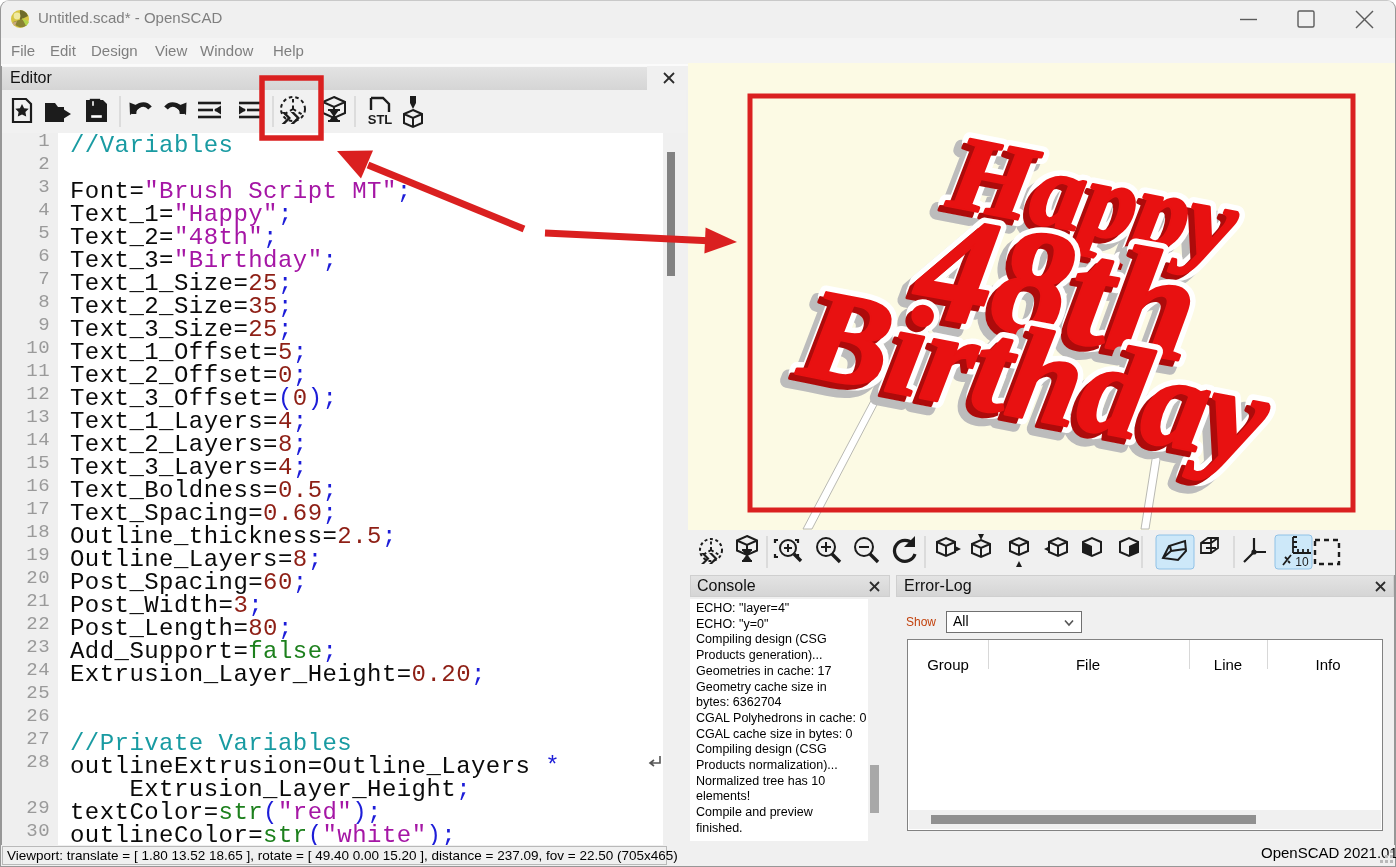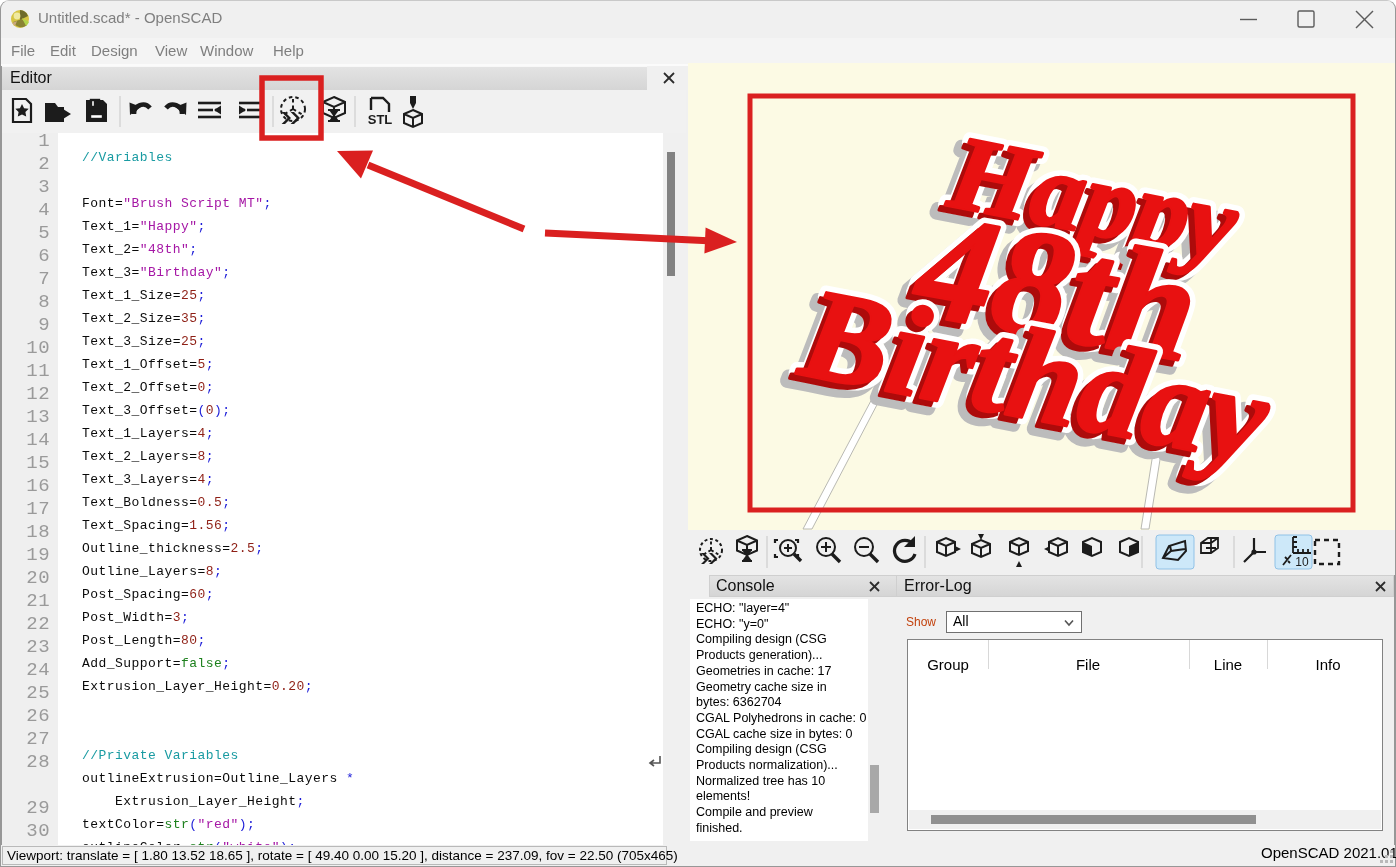--- a/index.html
+++ b/index.html
@@ -17,35 +17,35 @@
   #menu-white{position:absolute;left:1px;top:64px;width:1394px;height:2px;background:#fbfbfb;}
   
   #ed-header{position:absolute;left:2px;top:66px;width:645px;height:24px;background:linear-gradient(#e3e3e3,#d5d5d5);border-top:1px solid #f8f8f8;box-sizing:border-box;}
   #ed-header .t{position:absolute;left:8px;top:2px;font-size:16px;color:#111;}
   #ed-toolbar{position:absolute;left:2px;top:90px;width:684px;height:43px;background:#f1f1f1;}
   #code-wrap{position:absolute;left:2px;top:133px;width:661px;height:712px;background:#fff;overflow:hidden;}
   #gutter{position:absolute;left:0px;top:0px;width:56px;height:712px;background:#efefef;}
   #gutter pre{margin:0;position:absolute;top:-3px;right:8px;text-align:right;
       font-family:"Liberation Mono",monospace;font-size:19px;line-height:23px;color:#9a9a9a;letter-spacing:0.45px;}
   #code{position:absolute;left:64px;top:-3px;}
-  #code pre{margin:16px;font-family:"Liberation Mono",monospace;font-size:13px;line-height:23px;color:#0a0a0a;letter-spacing:0.45px;}
+  #code pre{margin:4px;font-family:"Liberation Mono",monospace;font-size:24px;line-height:23px;color:#0a0a0a;letter-spacing:0.45px;}
   #code .c{color:#199ba2;} 
   #code .s{color:#a516a5;} 
   #code .n{color:#8e1f15;} 
   #code .b{color:#1d1dd8;} 
   #code .k{color:#1d801d;} 
   #ed-scroll{position:absolute;left:663px;top:133px;width:18px;height:712px;background:#f0f0f0;}
   #ed-thumb{position:absolute;left:4px;top:19px;width:8px;height:124px;background:#828282;}
   #wrapmark{position:absolute;left:645px;top:752px;width:20px;height:20px;color:#555;}
   
   #viewport{position:absolute;left:688px;top:63px;width:707px;height:467px;background:#fcfae4;}
   #vp-toolbar{position:absolute;left:688px;top:530px;width:707px;height:45px;background:#f0f0f0;}
   
   #console{position:absolute;left:690px;top:575px;width:200px;height:270px;}
-  #console .hdr{position:absolute;left:0;top:0;width:200px;height:22px;background:linear-gradient(#e3e3e3,#d5d5d5);border:1px solid #cfcfcf;box-sizing:border-box;margin-left:19px;}
+  #console .hdr{position:absolute;left:0;top:0;width:200px;height:22px;background:linear-gradient(#e3e3e3,#d5d5d5);border:1px solid #cfcfcf;box-sizing:border-box;}
   #console .hdr .t{position:absolute;left:6px;top:1px;font-size:16px;color:#111;}
   #console .body{position:absolute;left:0;top:24px;width:178px;height:242px;background:#fff;}
   #console .body pre{margin:0;position:absolute;left:6px;top:2px;font-family:"Liberation Sans",sans-serif;font-size:12.5px;line-height:15.7px;color:#000;}
   #con-scroll{position:absolute;left:178px;top:24px;width:13px;height:242px;background:#f0f0f0;}
   #con-thumb{position:absolute;left:2px;top:166px;width:9px;height:48px;background:#a8a8a8;}
   
   #elog{position:absolute;left:896px;top:575px;width:498px;height:270px;background:#f0f0f0;}
   #elog .hdr{position:absolute;left:0;top:0;width:498px;height:22px;background:linear-gradient(#e3e3e3,#d5d5d5);border:1px solid #cfcfcf;box-sizing:border-box;}
   #elog .hdr .t{position:absolute;left:7px;top:1px;font-size:16px;color:#111;}
   #show-label{position:absolute;left:10px;top:40px;font-size:12px;color:#c2410c;}
@@ -204,21 +204,21 @@
 Text_1_Size=<span class="n">25</span><span class="b">;</span>
 Text_2_Size=<span class="n">35</span><span class="b">;</span>
 Text_3_Size=<span class="n">25</span><span class="b">;</span>
 Text_1_Offset=<span class="n">5</span><span class="b">;</span>
 Text_2_Offset=<span class="n">0</span><span class="b">;</span>
 Text_3_Offset=<span class="b">(</span><span class="n">0</span><span class="b">);</span>
 Text_1_Layers=<span class="n">4</span><span class="b">;</span>
 Text_2_Layers=<span class="n">8</span><span class="b">;</span>
 Text_3_Layers=<span class="n">4</span><span class="b">;</span>
 Text_Boldness=<span class="n">0.5</span><span class="b">;</span>
-Text_Spacing=<span class="n">1.56</span><span class="b">;</span>
+Text_Spacing=<span class="n">0.69</span><span class="b">;</span>
 Outline_thickness=<span class="n">2.5</span><span class="b">;</span>
 Outline_Layers=<span class="n">8</span><span class="b">;</span>
 Post_Spacing=<span class="n">60</span><span class="b">;</span>
 Post_Width=<span class="n">3</span><span class="b">;</span>
 Post_Length=<span class="n">80</span><span class="b">;</span>
 Add_Support=<span class="k">false</span><span class="b">;</span>
 Extrusion_Layer_Height=<span class="n">0.20</span><span class="b">;</span>
 
 
 <span class="c">//Private Variables</span>

